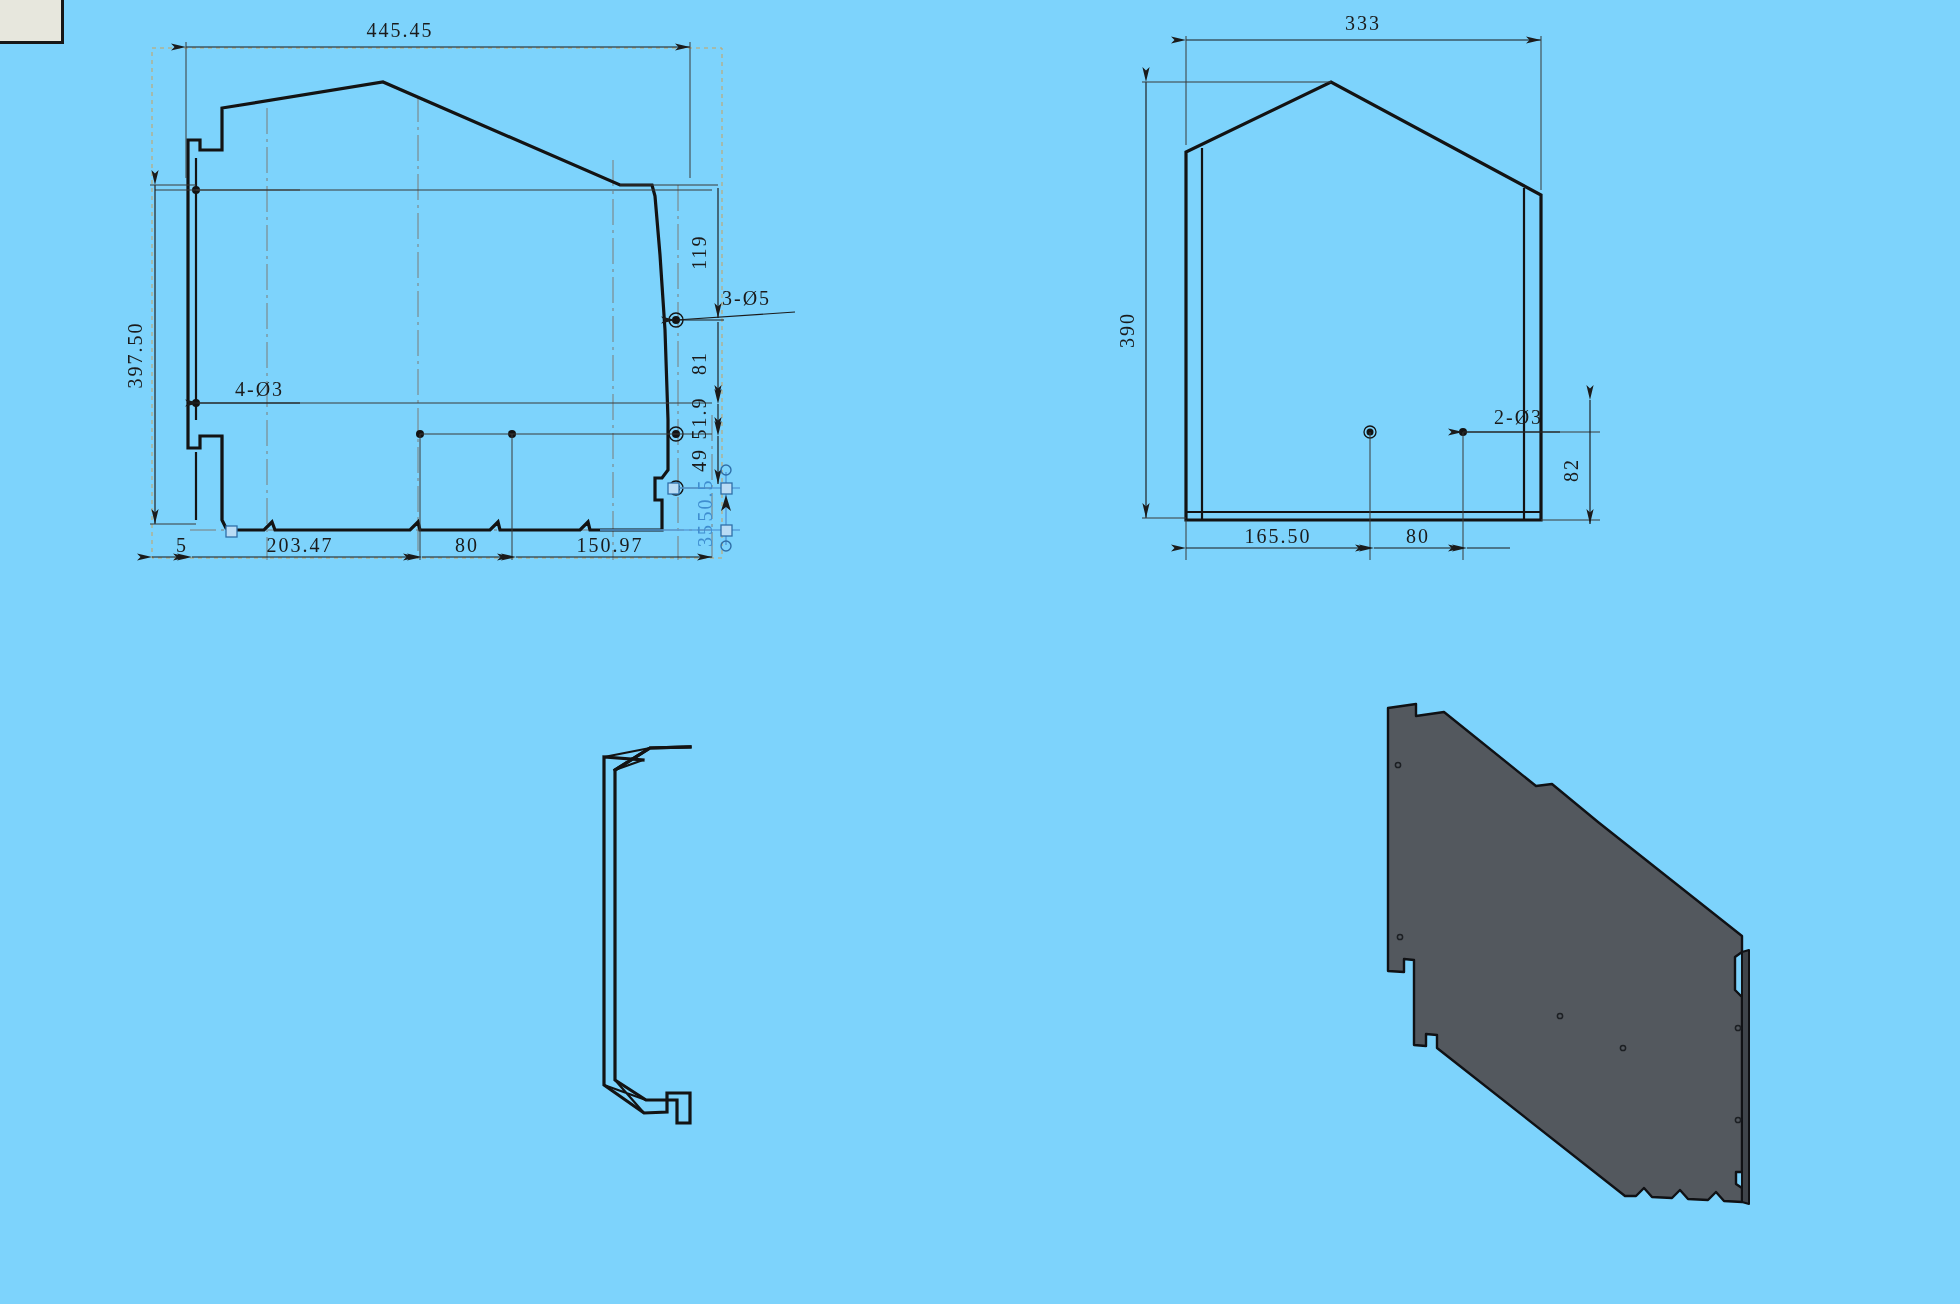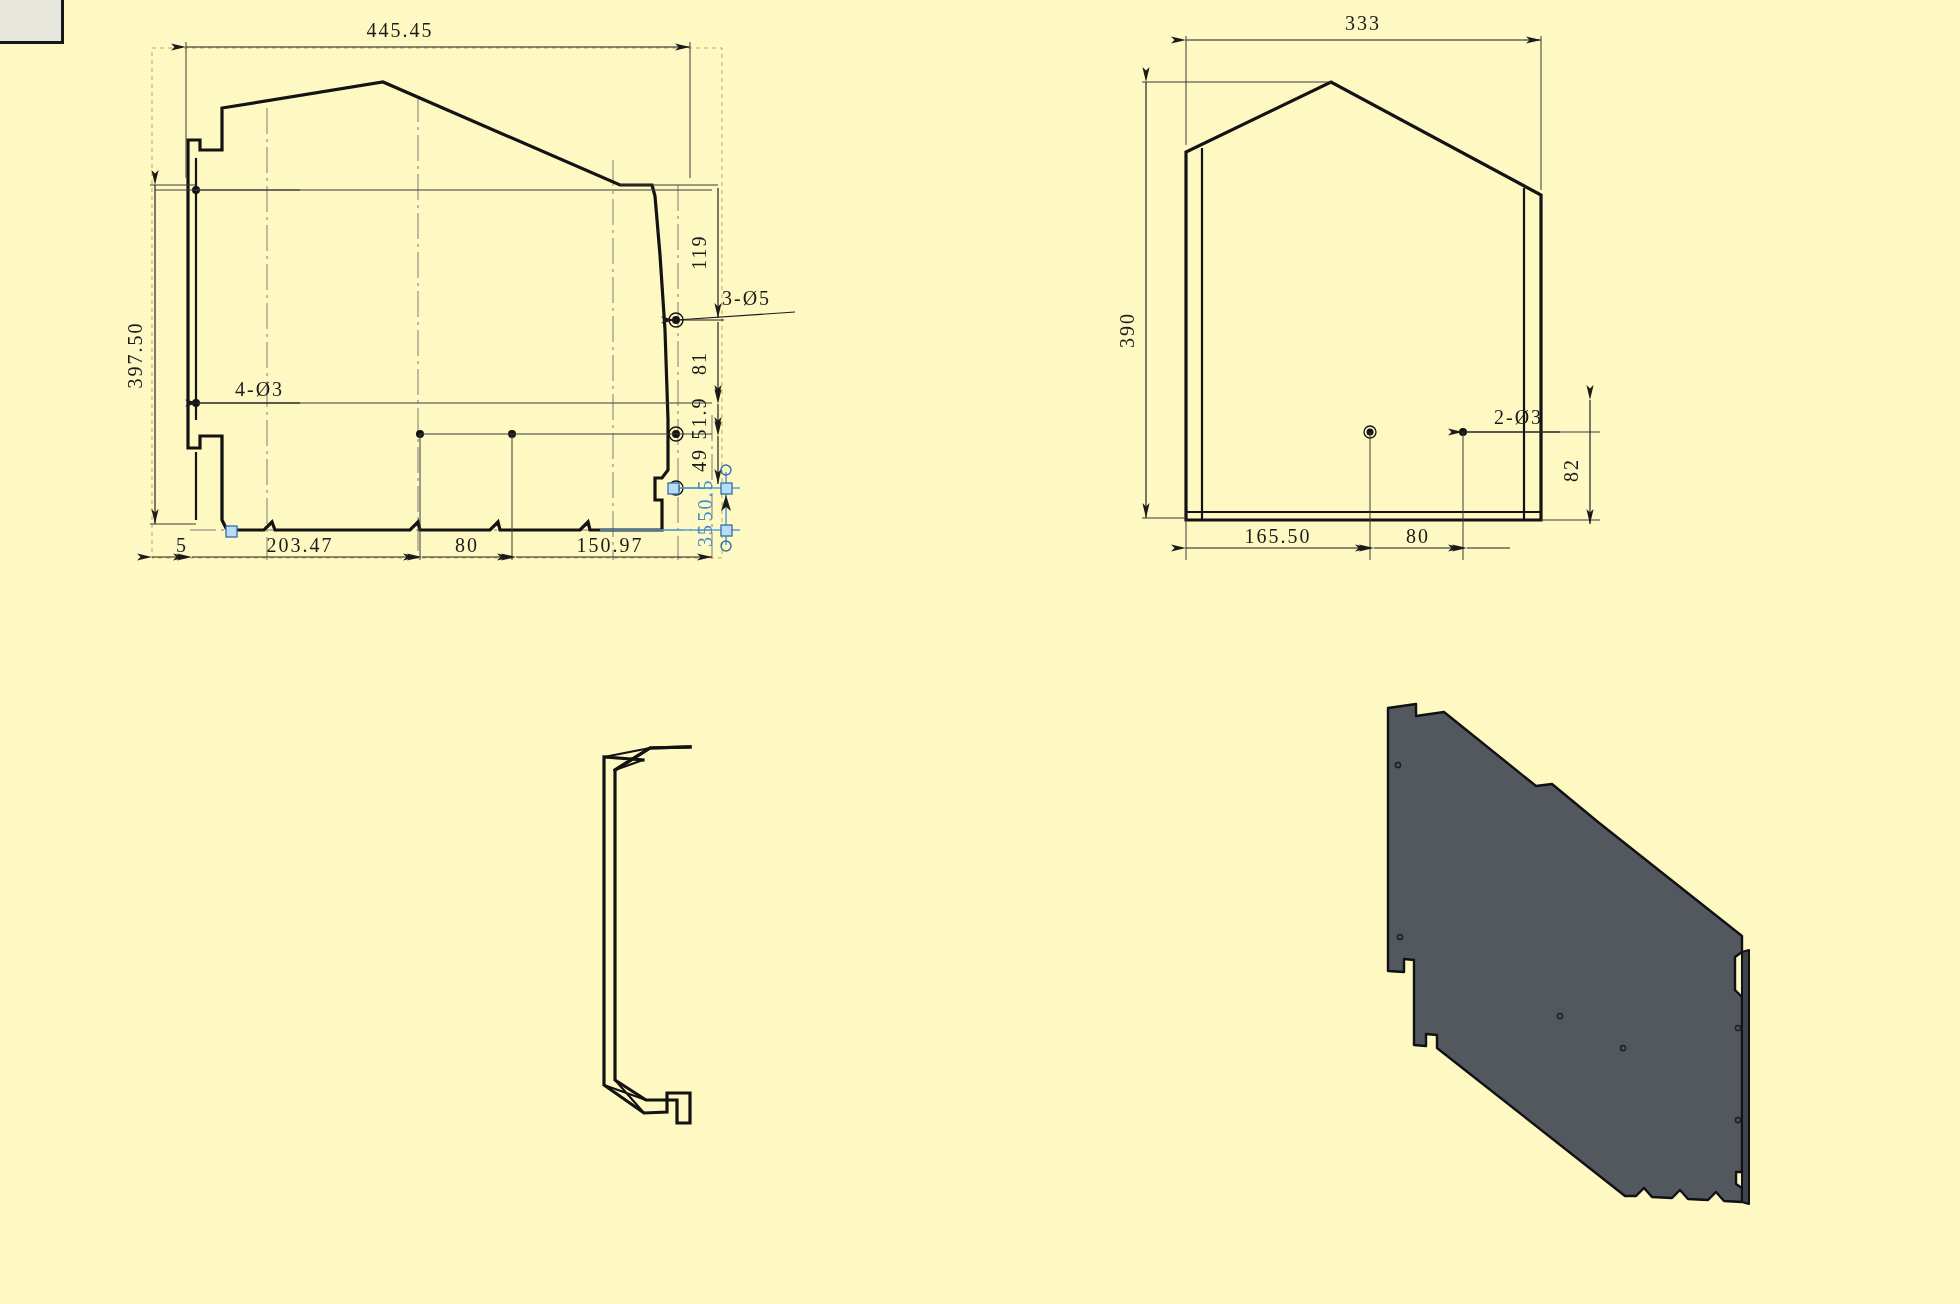--- a/index.html
+++ b/index.html
@@ -4,21 +4,21 @@
 <style>
   html, body {
     margin: 0;
     padding: 0;
     background: #e7e7dd;
   }
   #root {
     position: relative;
     width: 1960px;
     height: 1304px;
-    background: #fef9c3;
+    background: #7dd3fc;
     font-family: "Liberation Sans", sans-serif;
     overflow: hidden;
   }
   svg.layer {
     position: absolute;
     left: 0;
     top: 0;
     width: 1960px;
     height: 1304px;
     overflow: visible;

